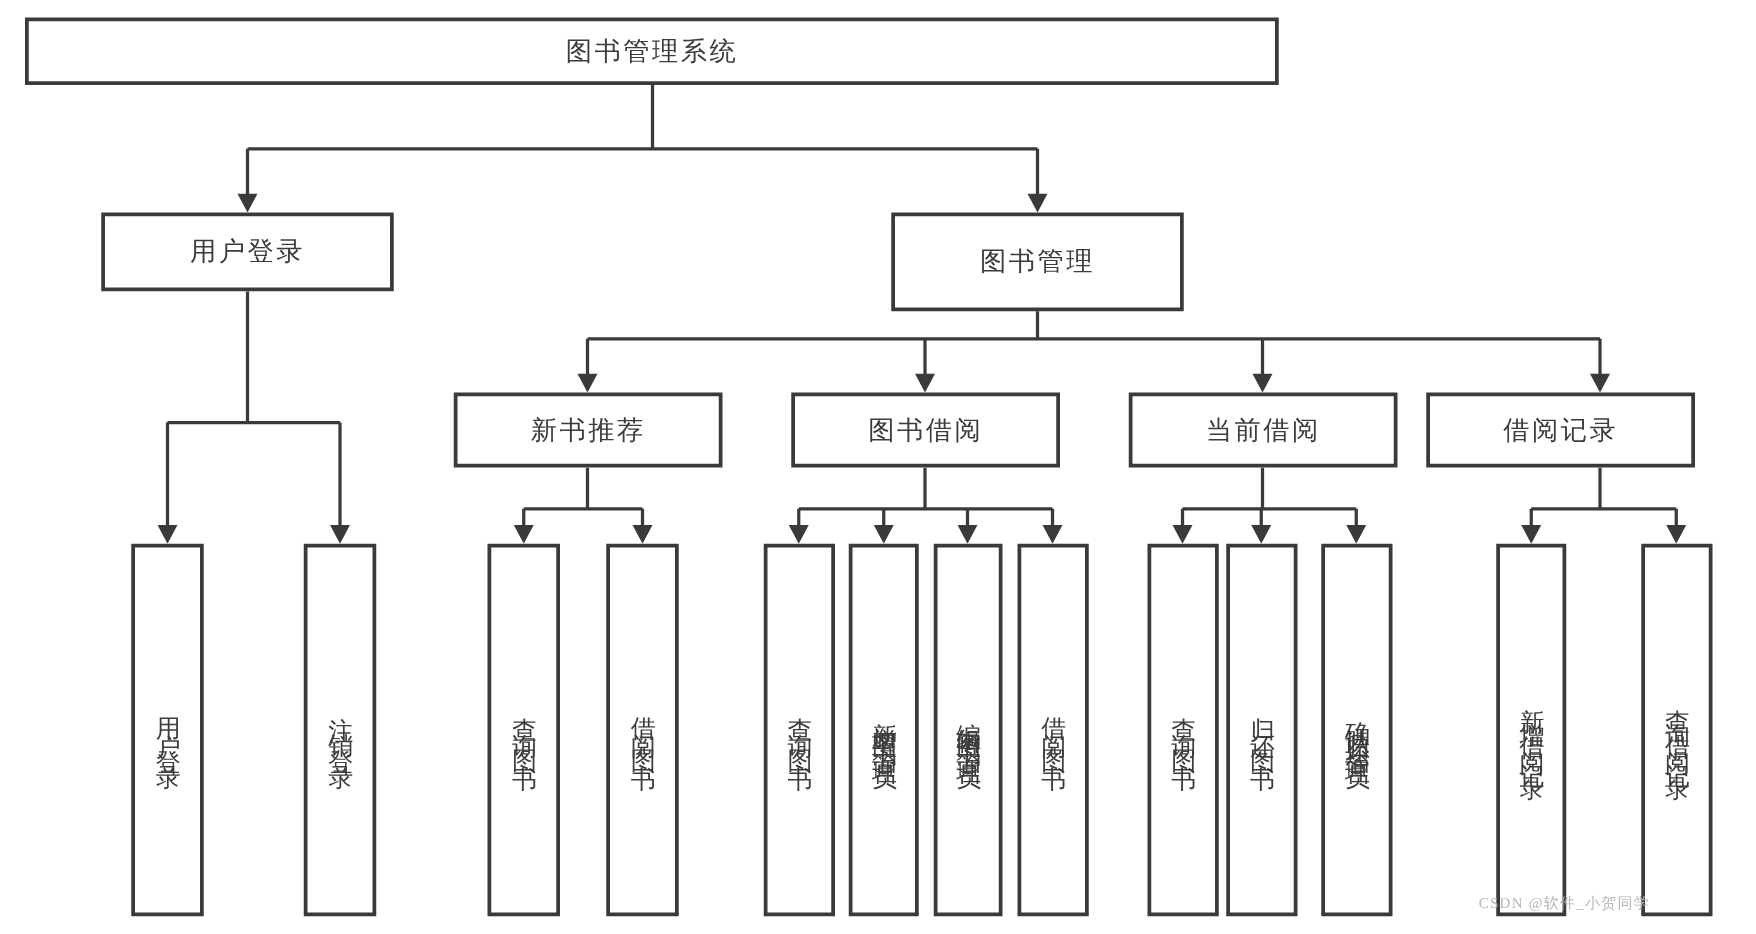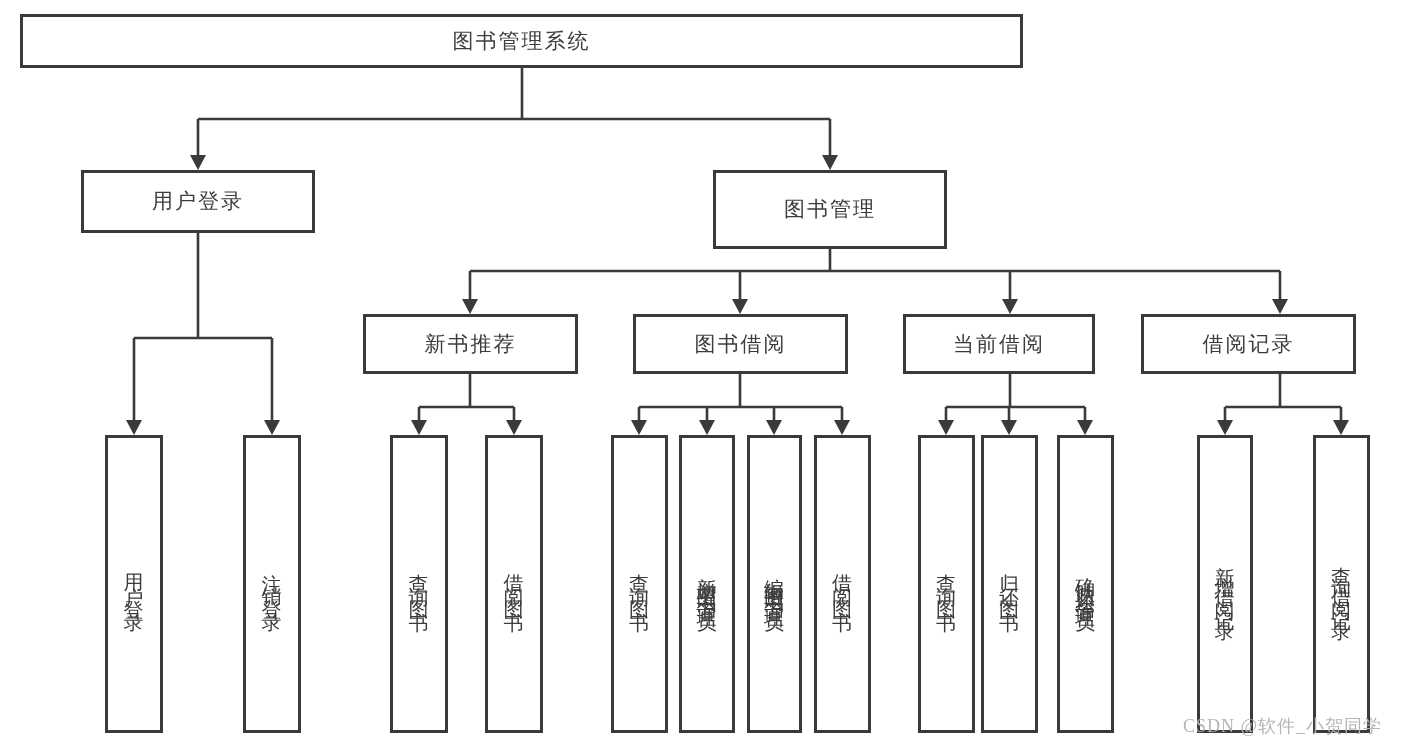--- a/index.html
+++ b/index.html
@@ -24,21 +24,21 @@
     writing-mode:vertical-rl;text-orientation:mixed;
     font-size:20px;color:var(--text,#3c3c3c);line-height:1;white-space:nowrap;
   }
   .v4{letter-spacing:13px;}
   .v6{letter-spacing:11px;}
   .v9{letter-spacing:5px;}
   .leaf{top:435px;height:298px;}
   .lvl3{top:314px;height:60px;}
   .watermark{
     position:absolute;left:1183px;top:714px;z-index:5;
-    font-size:18px;color:var(--watermark,#b5b5b5);
+    font-size:12px;color:var(--watermark,#b5b5b5);
     white-space:nowrap;letter-spacing:1px;
   }
 </style>
 </head>
 <body>
 
 <div id="canvas">
 
   <svg id="connectors" viewBox="0 0 1405 747">
 
@@ -89,21 +89,21 @@
   <div class="node" style="left:713px;top:170px;width:234px;height:79px">
     <span class="hlabel">图书管理</span>
   </div>
 
   <div class="node lvl3" style="left:633px;width:215px">
     <span class="hlabel">图书借阅</span>
   </div>
   <div class="node lvl3" style="left:363px;width:215px">
     <span class="hlabel">新书推荐</span>
   </div>
-  <div class="node lvl3" style="left:903px;width:192px">
+  <div class="node lvl3" style="left:903px;width:215px">
     <span class="hlabel">当前借阅</span>
   </div>
   <div class="node lvl3" style="left:1141px;width:215px">
     <span class="hlabel">借阅记录</span>
   </div>
 
   <div class="node leaf" style="left:105px;width:58px">
     <span class="vlabel v4">用户登录</span>
   </div>
   <div class="node leaf" style="left:243px;width:58px">

